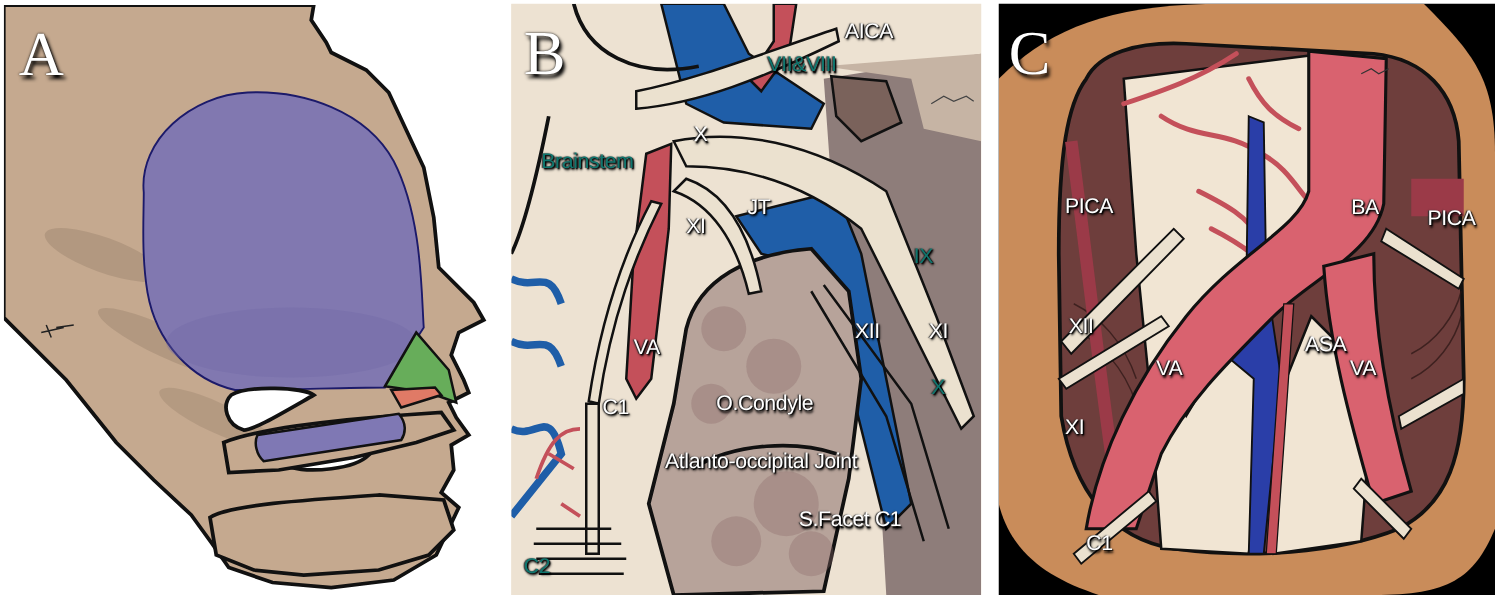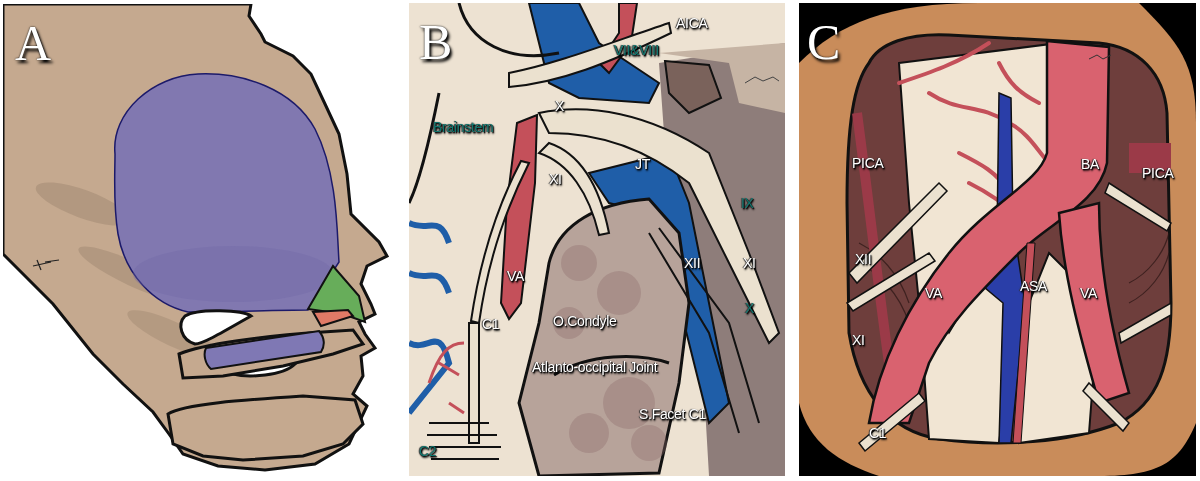--- a/index.html
+++ b/index.html
@@ -9,21 +9,21 @@
   #panel-b { left: 409px; top: 3px; width: 376px; height: 473px; background: #ede2d2; }
   #panel-c { left: 799px; top: 3px; width: 397px; height: 473px; background: #000000; }
   .panel svg { position: absolute; left: 0; top: 0; width: 100%; height: 100%; }
   .panel-letter {
     position: absolute; font-family: "Liberation Serif", "DejaVu Serif", serif;
     font-size: 50px; color: #ffffff; line-height: 1;
     text-shadow: 2px 3px 3px #000, 0 0 2px #000;
   }
   .label {
     position: absolute; font-family: "Liberation Sans", "DejaVu Sans", sans-serif;
-    font-size: 14px; color: #ffffff; white-space: nowrap; line-height: 1;
+    font-size: 17px; color: #ffffff; white-space: nowrap; line-height: 1;
     text-shadow: 1px 1px 1px #000, -1px 0 1px #333, 1px 2px 2px #000;
     letter-spacing: -0.3px;
   }
   .label.dark { color: #0f766e; }
 </style>
 </head>
 <body>
 
 <div class="panel" id="panel-a">
   <svg viewBox="0 0 398 472">
@@ -98,29 +98,29 @@
 
     <path d="M20,380 C30,350 40,340 55,340 M30,360 L50,372 M40,400 L55,410" stroke="#c4505a" stroke-width="3" fill="none"></path>
 
     <path d="M336,80 l10,-6 l8,4 l10,-4 l6,4" stroke="#444" stroke-width="1" fill="none"></path>
   </svg>
   <div class="panel-letter" style="left:10px; top:14px;">B</div>
   <div class="label" style="left:267px; top:13px;">AICA</div>
   <div class="label dark" style="left:205px; top:40px;">VII&amp;VIII</div>
   <div class="label" style="left:146px; top:96px;">X</div>
   <div class="label dark" style="left:24px; top:117px;">Brainstem</div>
-  <div class="label" style="left:189px; top:154px;margin-left:37px;">JT</div>
+  <div class="label" style="left:189px; top:154px;">JT</div>
   <div class="label" style="left:140px; top:169px;">XI</div>
-  <div class="label dark" style="left:332px; top:193px;text-align:right;">IX</div>
+  <div class="label dark" style="left:322px; top:193px;text-align:right;">IX</div>
   <div class="label" style="left:275px; top:253px;">XII</div>
   <div class="label" style="left:334px; top:253px;">XI</div>
   <div class="label" style="left:98px; top:266px;">VA</div>
   <div class="label dark" style="left:336px; top:298px;">X</div>
   <div class="label" style="left:73px; top:314px;">C1</div>
-  <div class="label" style="left:144px; top:311px;">O.Condyle</div>
+  <div class="label" style="left:164px; top:311px;">O.Condyle</div>
   <div class="label" style="left:123px; top:357px;">Atlanto-occipital Joint</div>
   <div class="label" style="left:198px; top:404px;margin-left:32px;">S.Facet C1</div>
   <div class="label dark" style="left:10px; top:441px;">C2</div>
 </div>
 
 <div class="panel" id="panel-c">
   <svg viewBox="0 0 397 473">
     <rect x="0" y="0" width="397" height="473" fill="#000000"></rect>
 
     <path d="M0,60 C40,20 90,0 180,0 L340,0 C380,40 397,60 397,120 L397,420 C380,460 360,473 300,473 L80,473 C40,460 10,440 0,400 Z" fill="#c98c5a"></path>
@@ -166,17 +166,17 @@
     </g>
 
     <path d="M290,56 l8,-4 l6,4 l8,-4" stroke="#333" stroke-width="1" fill="none"></path>
   </svg>
   <div class="panel-letter" style="left:8px; top:14px;">C</div>
   <div class="label" style="left:282px; top:114px;margin-top:40px;">BA</div>
   <div class="label" style="left:53px; top:153px;">PICA</div>
   <div class="label" style="left:343px; top:163px;">PICA</div>
   <div class="label" style="left:56px; top:249px;">XII</div>
   <div class="label" style="left:126px; top:283px;">VA</div>
-  <div class="label" style="left:221px; top:276px;">ASA</div>
+  <div class="label" style="left:221px; top:264px;padding-left:24px;">ASA</div>
   <div class="label" style="left:281px; top:283px;">VA</div>
   <div class="label" style="left:53px; top:330px;">XI</div>
   <div class="label" style="left:70px; top:423px;">C1</div>
 </div>
 
 </body></html>

